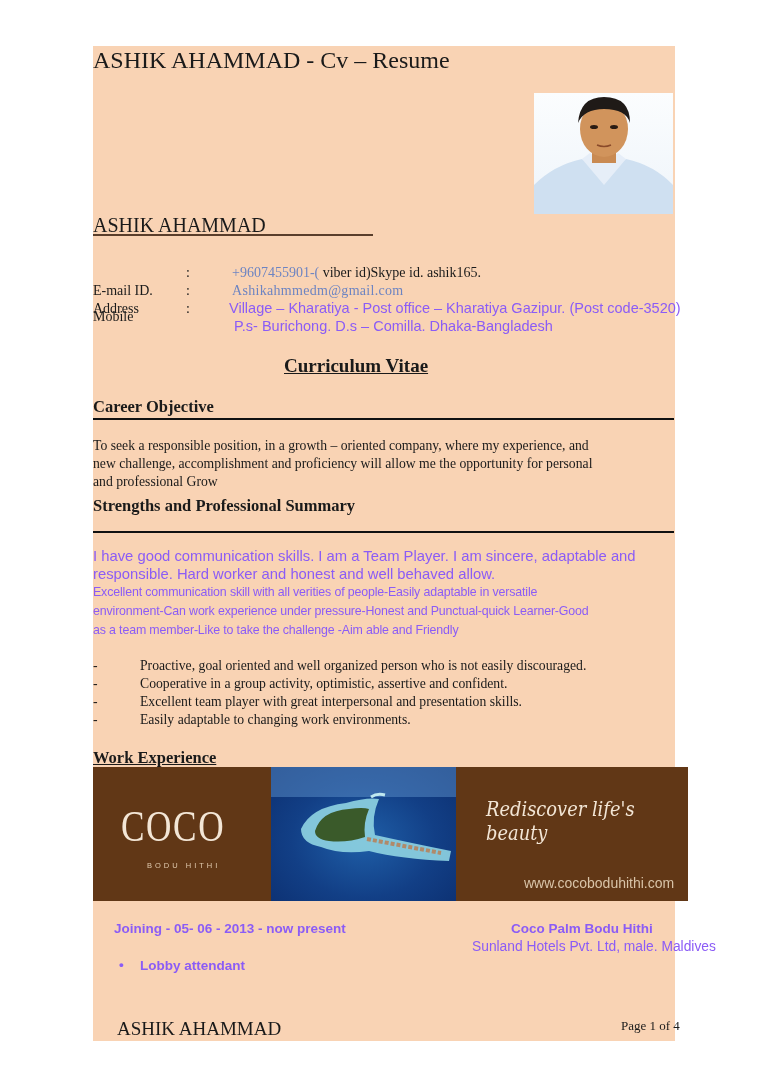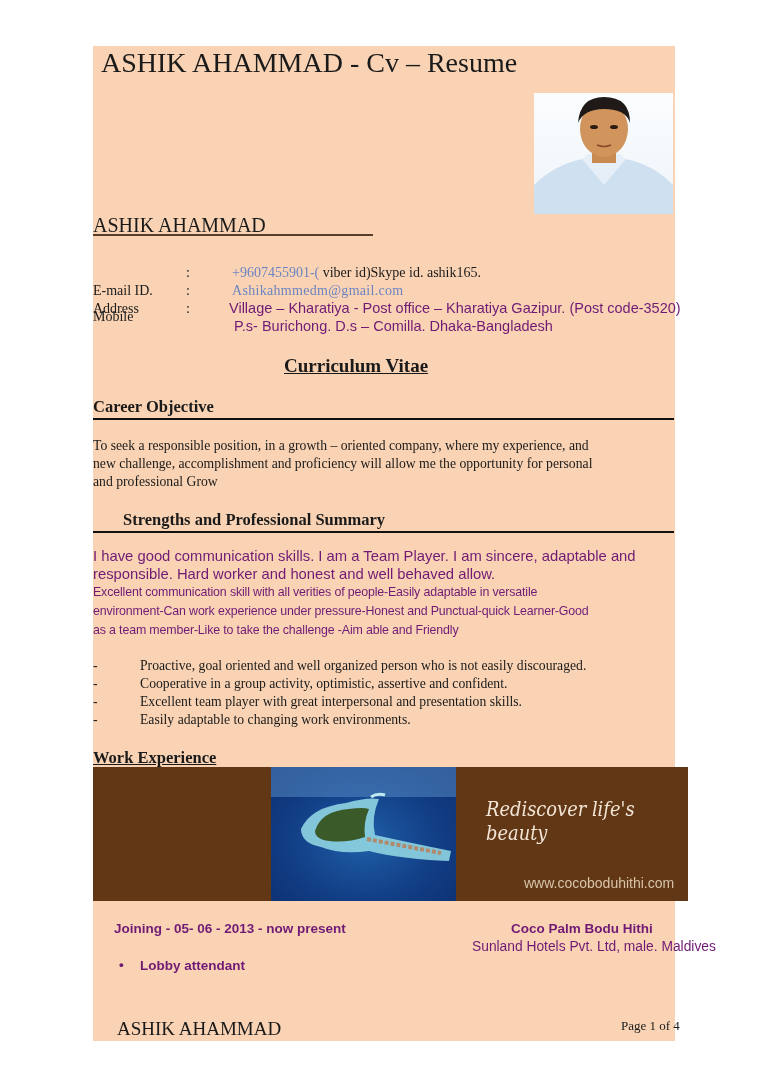--- a/index.html
+++ b/index.html
@@ -3,22 +3,22 @@
   <meta charset="utf-8">
   <style>
     html, body { margin: 0; padding: 0; background: #ffffff; }
     body { width: 768px; height: 1087px; position: relative; overflow: hidden; }
     .page {
       position: absolute; left: 93px; top: 46px; width: 582px; height: 995px;
       background: #f9d3b4;
     }
     .abs { position: absolute; white-space: nowrap; }
     .serif { font-family: "Liberation Serif", "DejaVu Serif", serif; color: #1a1a1a; }
-    .sans { font-family: "Liberation Sans", "DejaVu Sans", sans-serif; color: #701a75; }
-    .title { left: 93px; top: 47px; font-size: 28px; padding-left: 8px; }
+    .sans { font-family: "Liberation Sans", "DejaVu Sans", sans-serif; color: #8b5cf6; }
+    .title { left: 93px; top: 47px; font-size: 24px; }
     .photo {
       position: absolute; left: 534px; top: 93px; width: 139px; height: 121px;
       background: linear-gradient(#fbfdfe, #eef4fa); overflow: hidden;
     }
     .name-head { left: 93px; top: 214px; font-size: 20px; }
     .name-line { position: absolute; left: 93px; top: 234px; width: 280px; height: 2px; background: #5a3e2b; }
     .contact-label { font-size: 14px; }
     .colon { font-size: 14px; }
     .link { color: #6d84c2; }
     .contact-val { font-size: 14px; }
@@ -88,40 +88,44 @@
 <div class="abs sans addr" style="left:234px; top:318px;">P.s- Burichong.  D.s – Comilla. Dhaka-Bangladesh</div>
 
 <div class="abs serif cv-title">Curriculum Vitae</div>
 
 <div class="abs serif sec-head" style="top:397px;">Career Objective</div>
 <div class="sec-line" style="top:418px;"></div>
 <div class="abs serif para" style="top:437px;">To seek a responsible position, in a growth – oriented company, where my experience, and</div>
 <div class="abs serif para" style="top:455px;">new challenge, accomplishment and proficiency will allow me the opportunity for personal</div>
 <div class="abs serif para" style="top:473px;">and professional Grow</div>
 
-<div class="abs serif sec-head" style="top:510px;margin-left:30px;">Strengths and Professional Summary</div>
+<div class="abs serif sec-head" style="top:496px;">Strengths and Professional Summary</div>
 <div class="sec-line" style="top:531px;"></div>
 <div class="abs sans para2" style="top:547px;">I have good communication skills. I am a Team Player. I am sincere, adaptable and</div>
 <div class="abs sans para2" style="top:565px;">responsible. Hard worker and honest and well behaved allow.</div>
 <div class="abs sans para3" style="top:583px;">Excellent communication skill with all verities of people-Easily adaptable in versatile</div>
 <div class="abs sans para3" style="top:602px;">environment-Can work experience under pressure-Honest and Punctual-quick Learner-Good</div>
 <div class="abs sans para3" style="top:621px;">as a team member-Like to take the challenge -Aim able and Friendly</div>
 
 <div class="abs serif dash" style="top:658px;">-</div>
 <div class="abs serif bul-text" style="top:658px;">Proactive, goal oriented and well organized person who is not easily discouraged.</div>
 <div class="abs serif dash" style="top:676px;">-</div>
 <div class="abs serif bul-text" style="top:676px;">Cooperative in a group activity, optimistic, assertive and confident.</div>
 <div class="abs serif dash" style="top:694px;">-</div>
 <div class="abs serif bul-text" style="top:694px;">Excellent team player with great interpersonal and presentation skills.</div>
 <div class="abs serif dash" style="top:712px;">-</div>
 <div class="abs serif bul-text" style="top:712px;">Easily adaptable to changing work environments.</div>
 
 <div class="abs serif work-head">Work Experience </div>
 
 <div class="banner">
+  <div class="banner-left">
+    <div class="coco">COCO</div>
+    <div class="bodu">BODU HITHI</div>
+  </div>
   <div class="island">
     <svg width="185" height="134" viewBox="0 0 185 134">
       <rect x="0" y="0" width="185" height="30" fill="#5c8fc9" opacity="0.5"></rect>
       <path d="M30 62 Q40 40 75 36 Q96 30 108 32 Q100 50 104 68 Q140 76 180 84 L178 94 Q130 92 98 84 Q70 88 50 80 Q30 76 30 62 Z" fill="#8fd4e2" opacity="0.9"></path>
       <path d="M44 64 Q50 44 78 42 Q92 40 98 42 Q92 56 94 70 Q76 76 58 74 Q44 72 44 64 Z" fill="#3a5a2a"></path>
       <path d="M96 72 L170 86" stroke="#b08a6a" stroke-width="4" stroke-dasharray="4 2"></path>
       <path d="M100 30 Q106 26 114 28" stroke="#bfe8ef" stroke-width="3" fill="none"></path>
     </svg>
   </div>
   <div class="banner-right">

